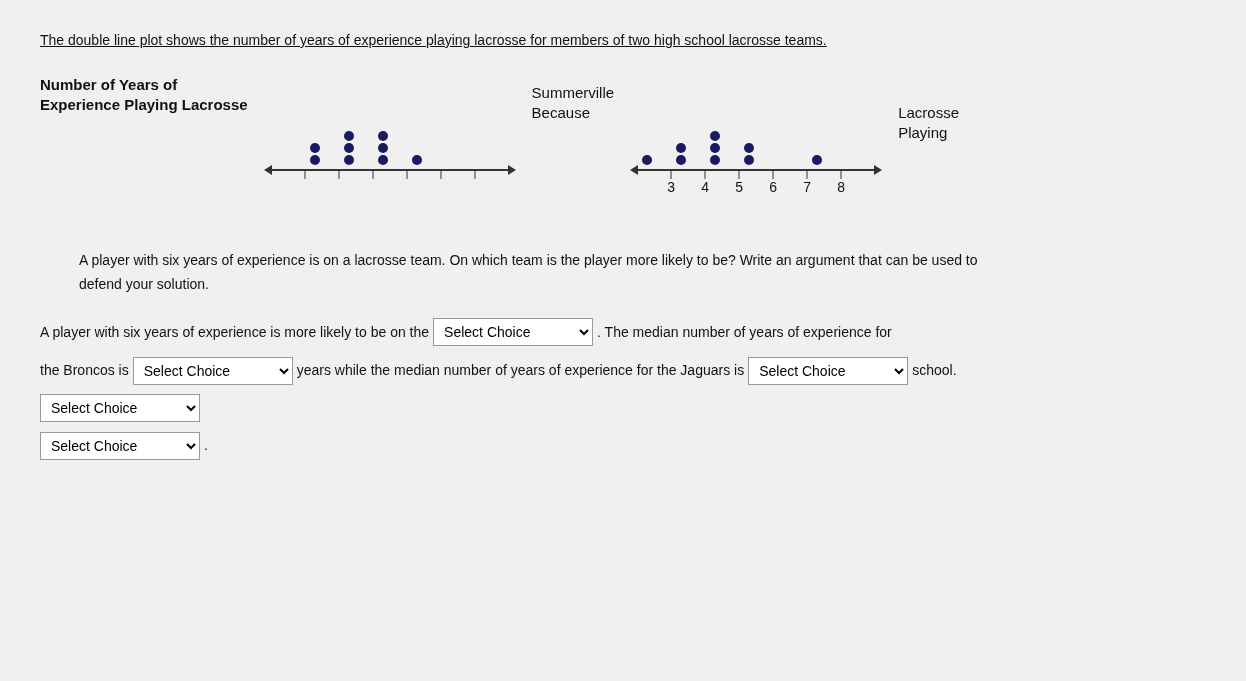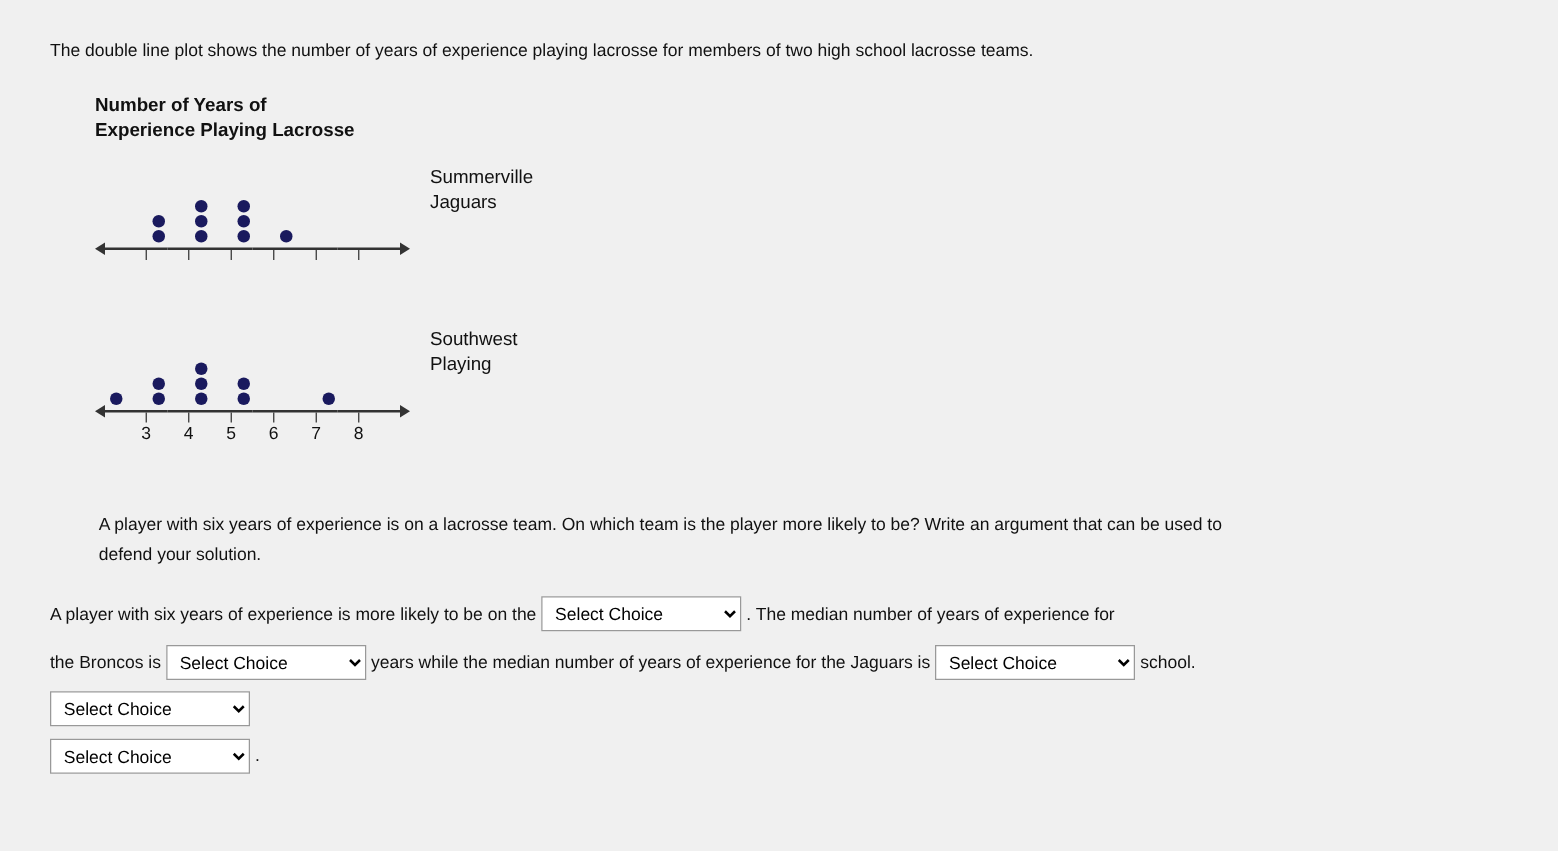--- a/index.html
+++ b/index.html
@@ -10,34 +10,34 @@
       color: #111;
       padding: 30px 40px;
       width: 1246px;
       min-height: 681px;
     }
 
     .intro-text {
       font-size: 14px;
       margin-bottom: 24px;
       line-height: 1.5;
+      text-decoration: underline;
     }
 
     .chart-section {
       display: flex;
       gap: 0px;
       margin-bottom: 24px;
       align-items: flex-start;
     }
 
     .chart-area {
       display: flex;
-      flex-direction: column;
-      gap: 0px;
-      margin-left: 36px;
+      flex-direction: row;
+      gap: 16px;
     }
 
     .chart-title {
       font-weight: bold;
       font-size: 15px;
       margin-bottom: 10px;
       line-height: 1.3;
     }
 
     .dot-plot {
@@ -183,21 +183,21 @@
           </div>
           <div style="height:2px;background:#333;width:34px;position:relative;">
             <div style="position:absolute;bottom:-8px;left:50%;transform:translateX(-50%);width:1px;height:8px;background:#333;"></div>
           </div>
           <div style="height:2px;background:#333;width:16px;"></div>
           <div style="width:0;height:0;border-top:5px solid transparent;border-bottom:5px solid transparent;border-left:8px solid #333;"></div>
         </div>
       </div>
       <div class="label-right">
         <span>Summerville</span><br>
-        <span>Jaguars</span>
+        <span>Because</span>
       </div>
     </div>
 
     <div class="plot-with-label" style="margin-top:20px;">
       <div class="dot-plot">
         <div class="dots-row">
 
           <div class="dot-col">
             <div class="dot"></div>
           </div>
@@ -253,21 +253,21 @@
         <div style="display:flex;margin-top:4px;margin-left:24px;">
           <div class="num-label">3</div>
           <div class="num-label">4</div>
           <div class="num-label">5</div>
           <div class="num-label">6</div>
           <div class="num-label">7</div>
           <div class="num-label">8</div>
         </div>
       </div>
       <div class="label-right">
-        <span>Southwest</span><br>
+        <span>Lacrosse</span><br>
         <span>Playing</span>
       </div>
     </div>
 
   </div>
 </div>
 
 <p class="question-text">A player with six years of experience is on a lacrosse team. On which team is the player more likely to be? Write an argument that can be used to defend your solution.</p>
 
 <div class="answer-section">

